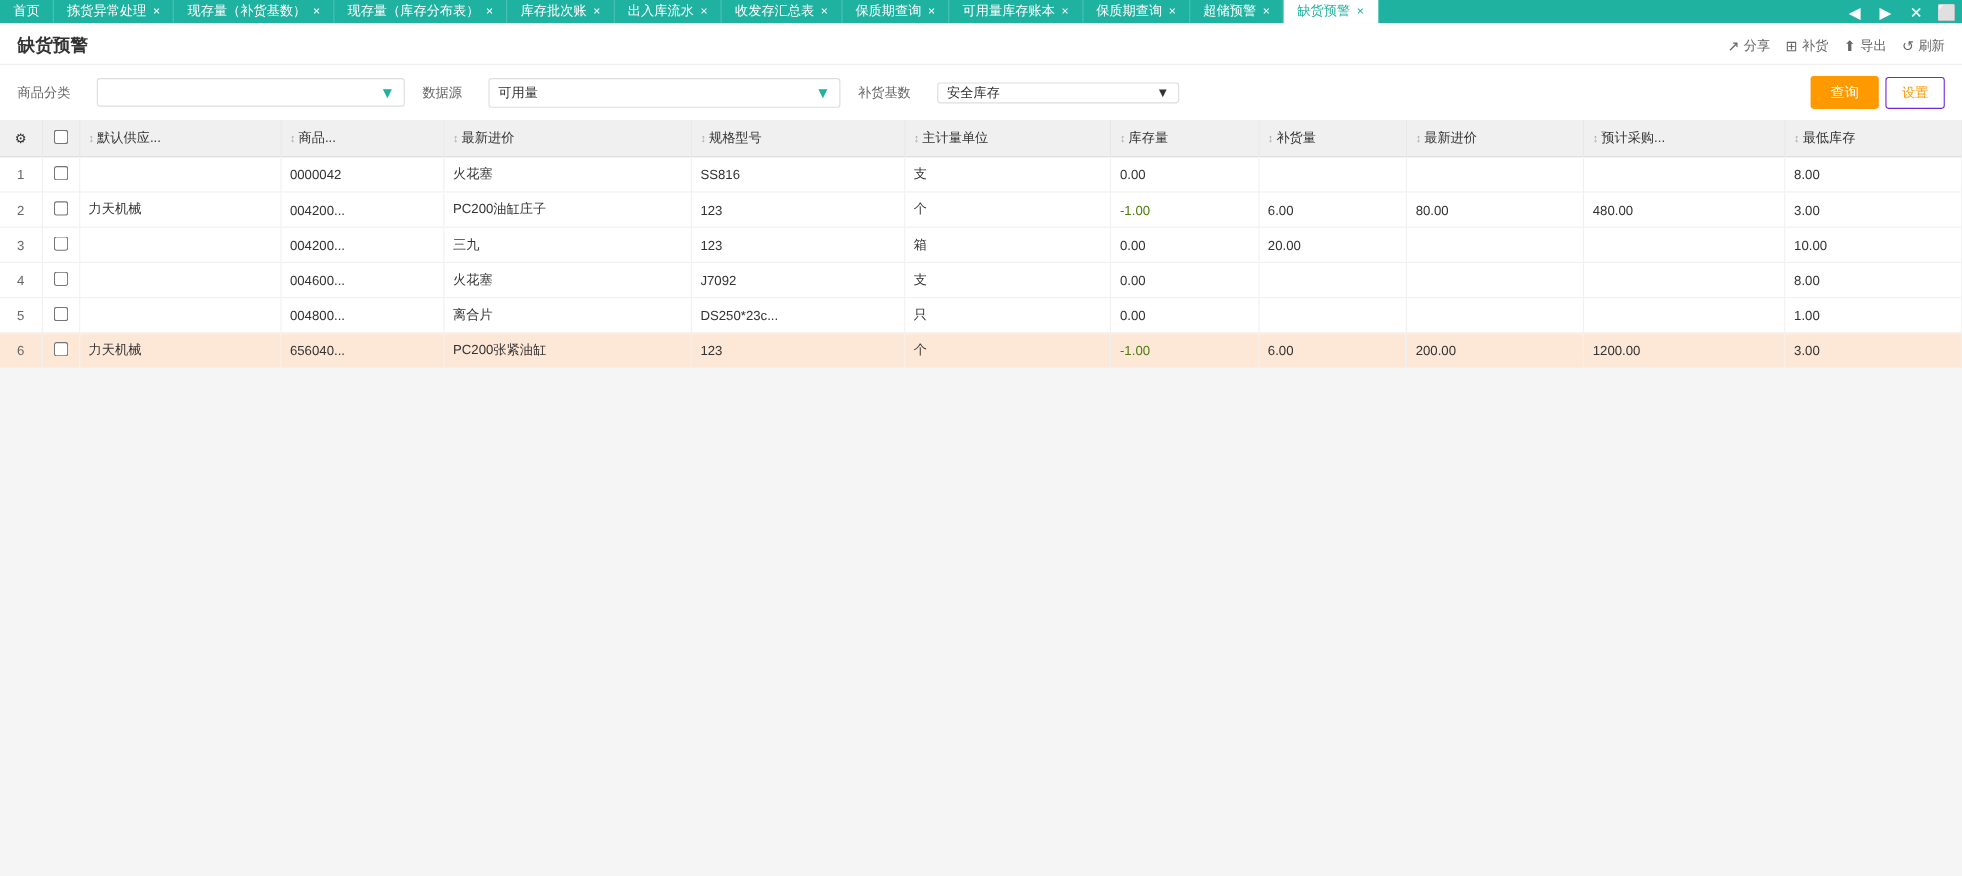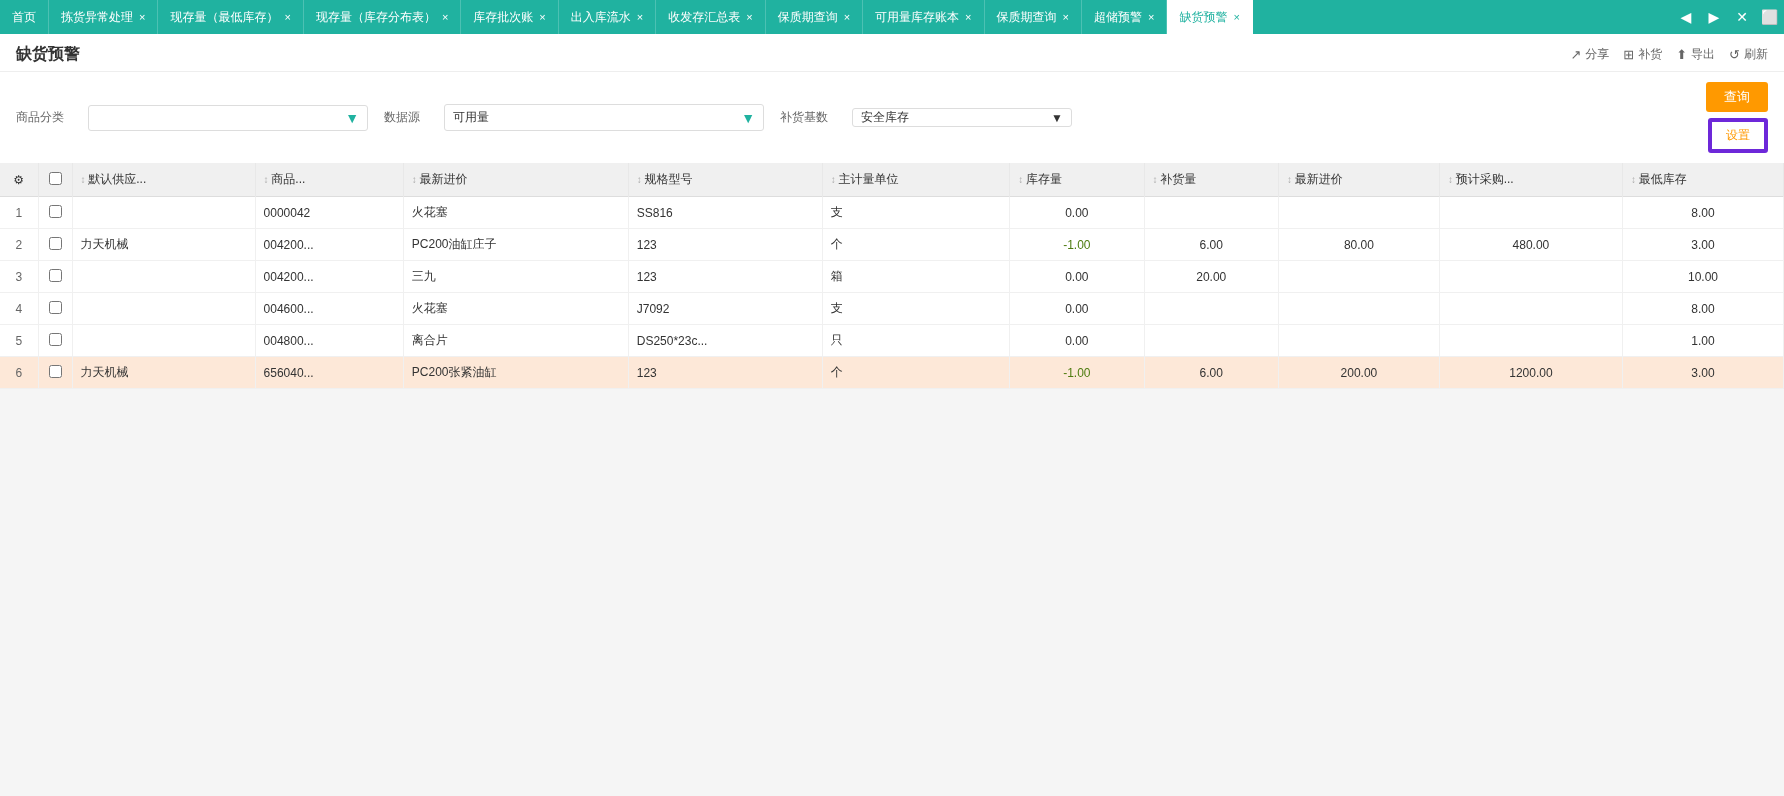--- a/index.html
+++ b/index.html
@@ -3,21 +3,21 @@
   <meta charset="utf-8">
   <style>
     * { box-sizing: border-box; margin: 0; padding: 0; }
     body { font-family: 'Microsoft YaHei', Arial, sans-serif; font-size: 12px; background: #f5f5f5; color: #333; }
 
     
     .tab-bar {
       display: flex;
       align-items: center;
       background: #20b2a0;
-      height: 34px;
+      height: 21px;
       overflow: hidden;
     }
     .tab-item {
       display: flex;
       align-items: center;
       padding: 0 12px;
       height: 36px;
       color: #fff;
       font-size: 12px;
       white-space: nowrap;
@@ -148,31 +148,30 @@
       color: #fff;
       border: none;
       border-radius: 3px;
       padding: 6px 18px;
       cursor: pointer;
       font-size: 13px;
     }
     .btn-orange-outline {
       background: #fff;
       color: #f90;
-      border: 4px solid #6d28d9;
+      border: 1px solid #6d28d9;
       border-radius: 3px;
       padding: 5px 14px;
       cursor: pointer;
       font-size: 12px;
     }
 
     .filter-right {
       margin-left: auto;
       display: flex;
-      flex-direction: column;
       gap: 6px;
       align-items: flex-end;
     }
 
     
     .table-wrapper {
       padding: 0 0;
       overflow-x: auto;
     }
     table {
@@ -195,39 +194,39 @@
     thead th:first-child { width: 40px; text-align: center; }
     thead th.sortable { cursor: pointer; margin-top: 24px; }
     thead th.sortable::before { content: '↕ '; color: #aaa; font-size: 10px; }
     tbody tr { border-bottom: 1px solid #f0f0f0; }
     tbody tr.highlighted { background: #fde8d8; }
     tbody td {
       padding: 7px 8px;
       color: #333;
       border-right: 1px solid #f0f0f0;
     }
-    tbody td.num { text-align: center; }
+    tbody td.num { text-align: left; }
     tbody td.center { text-align: center; }
     .row-num { color: #666; text-align: center; }
     input[type=checkbox] { cursor: pointer; }
     .negative { color: #4d7c0f; }
   </style>
 </head>
 <body>
 
 <div class="tab-bar">
   <div class="tab-item">
     <span>首页</span>
   </div>
   <div class="tab-item">
     <span>拣货异常处理</span>
     <span class="tab-close">×</span>
   </div>
   <div class="tab-item">
-    <span>现存量（最低库存）</span>
+    <span>现存量（补货基数）</span>
     <span class="tab-close">×</span>
   </div>
   <div class="tab-item">
     <span>现存量（库存分布表）</span>
     <span class="tab-close">×</span>
   </div>
   <div class="tab-item">
     <span>库存批次账</span>
     <span class="tab-close">×</span>
   </div>

